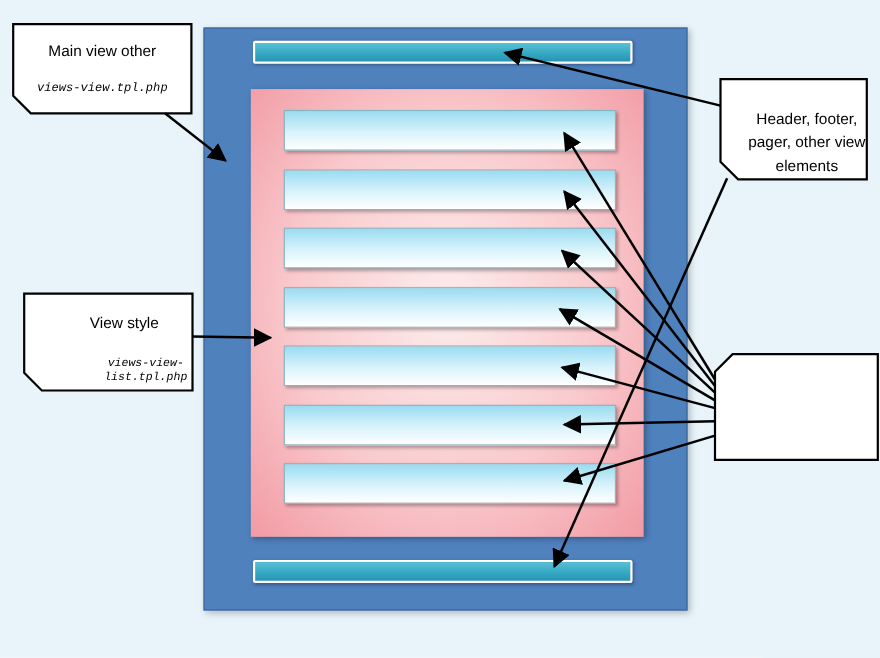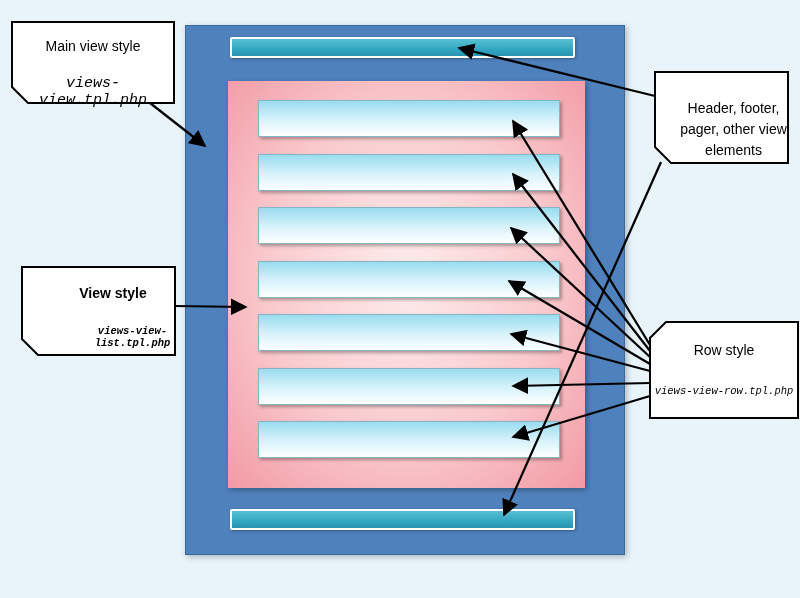--- a/index.html
+++ b/index.html
@@ -40,28 +40,28 @@
     border:1px solid #86b5c6;box-sizing:border-box;
     box-shadow:2px 2px 3px rgba(0,0,0,.3);
   }
 
   .overlay{position:absolute;left:0;top:0;width:800px;height:598px;pointer-events:none;}
   .overlay polygon{fill:#ffffff;stroke:#000000;stroke-width:2;}
   .overlay line{stroke:var(--arrow,#000000);stroke-width:2.25;}
 
   .callout-text{position:absolute;text-align:center;color:#000;}
   .callout-title{font-size:14px;line-height:1.2;}
-  .callout-file{font-family:"Liberation Mono",monospace;font-style:italic;font-size:15px;}
+  .callout-file{font-family:"Liberation Mono",monospace;font-style:italic;font-size:11px;}
   .callout-file.small{font-size:10.5px;}
 
   .co-main{left:12px;top:22px;width:162px;}
   .co-main .callout-title{margin-top:16px;}
   .co-main .callout-file{margin-top:20px;}
 
-  .co-view{left:22px;top:267px;width:182px;font-weight:bold;}
+  .co-view{left:22px;top:267px;width:182px;}
   .co-view .callout-title{margin-top:18px;}
   .co-view .callout-file{margin-top:23px;padding-left:39px;}
 
   .co-header{left:655px;top:72px;width:133px;padding:12px;}
   .co-header .callout-title{margin-top:14px;padding:0 10px;line-height:1.5;}
 
   .co-row{left:650px;top:322px;width:148px;}
   .co-row .callout-title{margin-top:20px;}
   .co-row .callout-file{margin-top:26px;}
 </style>
@@ -107,31 +107,27 @@
     <line x1="650" y1="345" x2="513" y2="121" marker-end="url(#arrowhead)"></line>
     <line x1="650" y1="351" x2="513" y2="174" marker-end="url(#arrowhead)"></line>
     <line x1="650" y1="357" x2="511" y2="228" marker-end="url(#arrowhead)"></line>
     <line x1="650" y1="364" x2="509" y2="281" marker-end="url(#arrowhead)"></line>
     <line x1="650" y1="371" x2="511" y2="334" marker-end="url(#arrowhead)"></line>
     <line x1="650" y1="383" x2="513" y2="386" marker-end="url(#arrowhead)"></line>
     <line x1="650" y1="396" x2="513" y2="437" marker-end="url(#arrowhead)"></line>
   </svg>
 
   <div class="callout-text co-main">
-    <div class="callout-title">Main view style</div>
+    <div class="callout-title">Main view other</div>
     <div class="callout-file">views-view.tpl.php</div>
   </div>
 
   <div class="callout-text co-view">
     <div class="callout-title">View style</div>
     <div class="callout-file small">views-view-list.tpl.php</div>
   </div>
 
   <div class="callout-text co-header">
     <div class="callout-title">Header, footer, pager, other view elements</div>
   </div>
 
-  <div class="callout-text co-row">
-    <div class="callout-title">Row style</div>
-    <div class="callout-file small">views-view-row.tpl.php</div>
-  </div>
 
 </div>
 
 </body></html>

